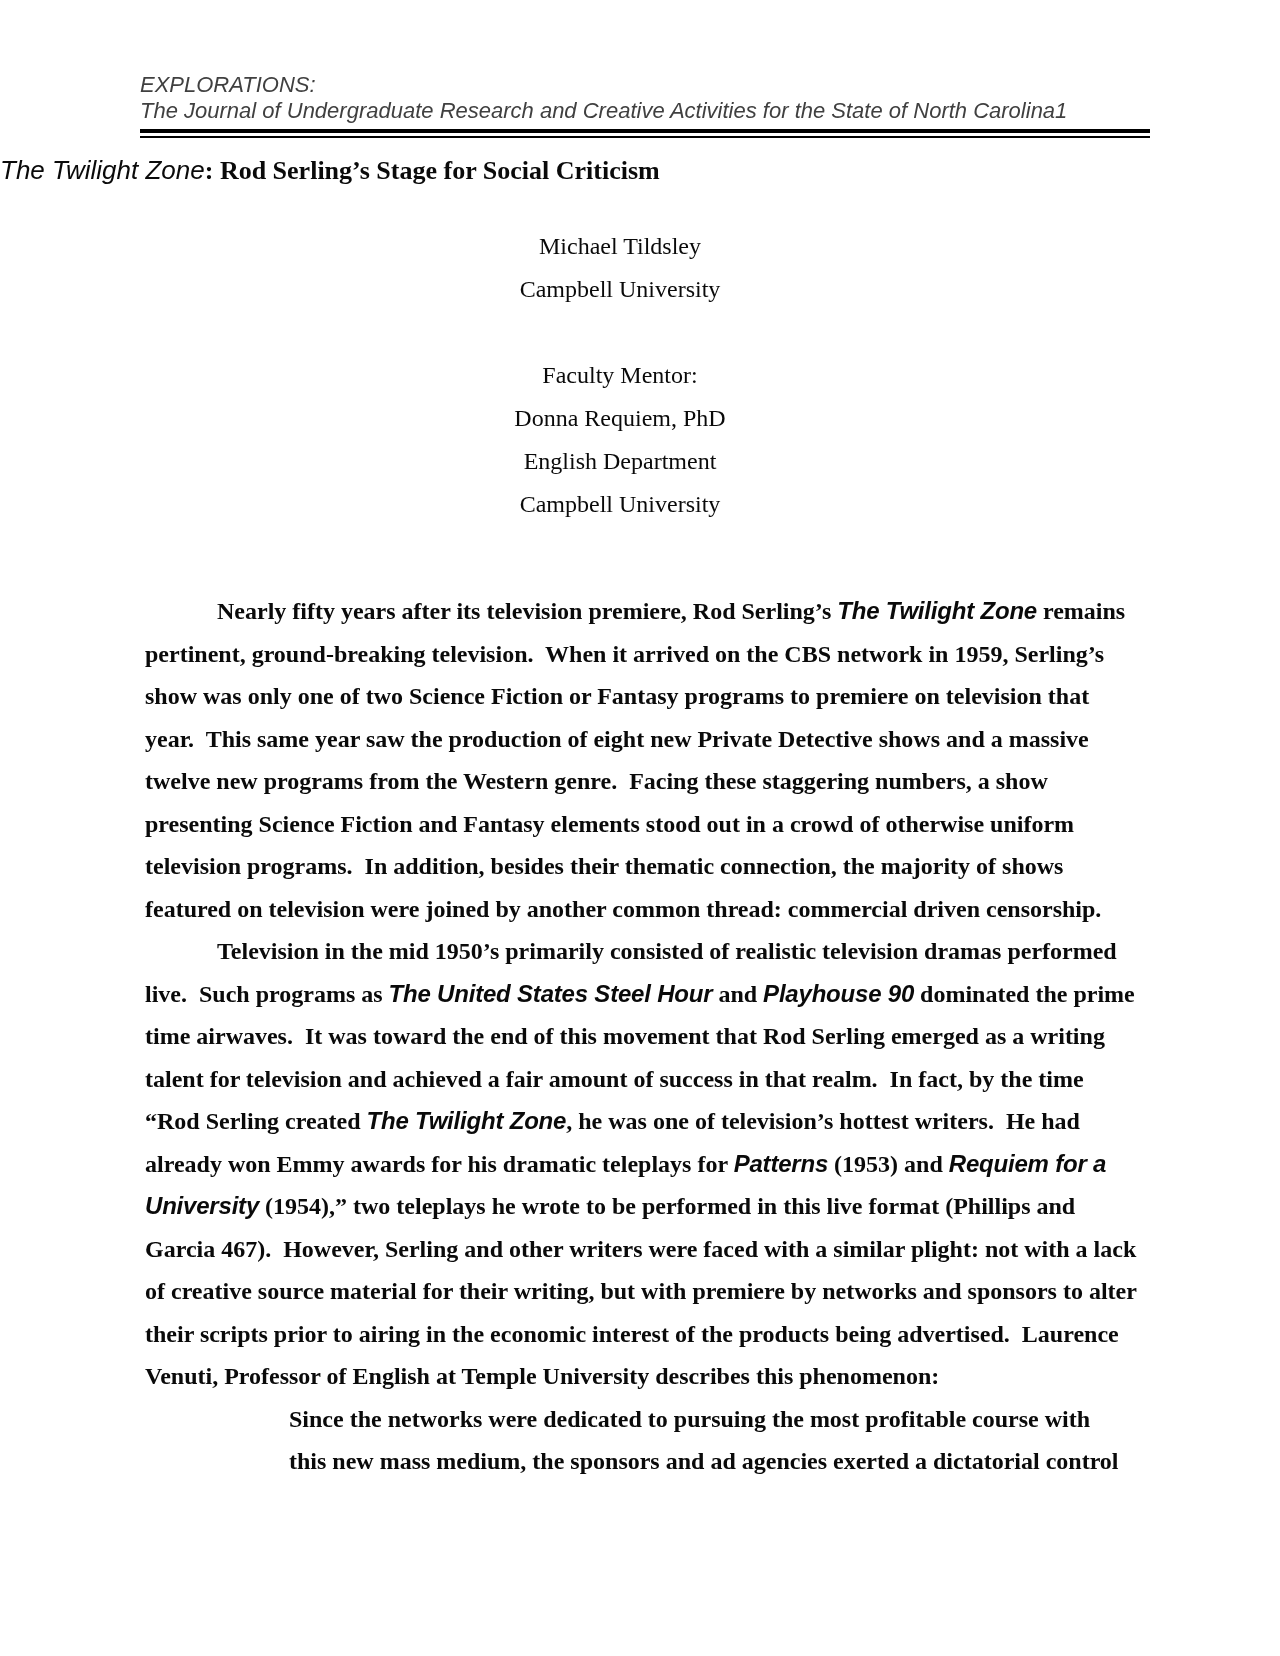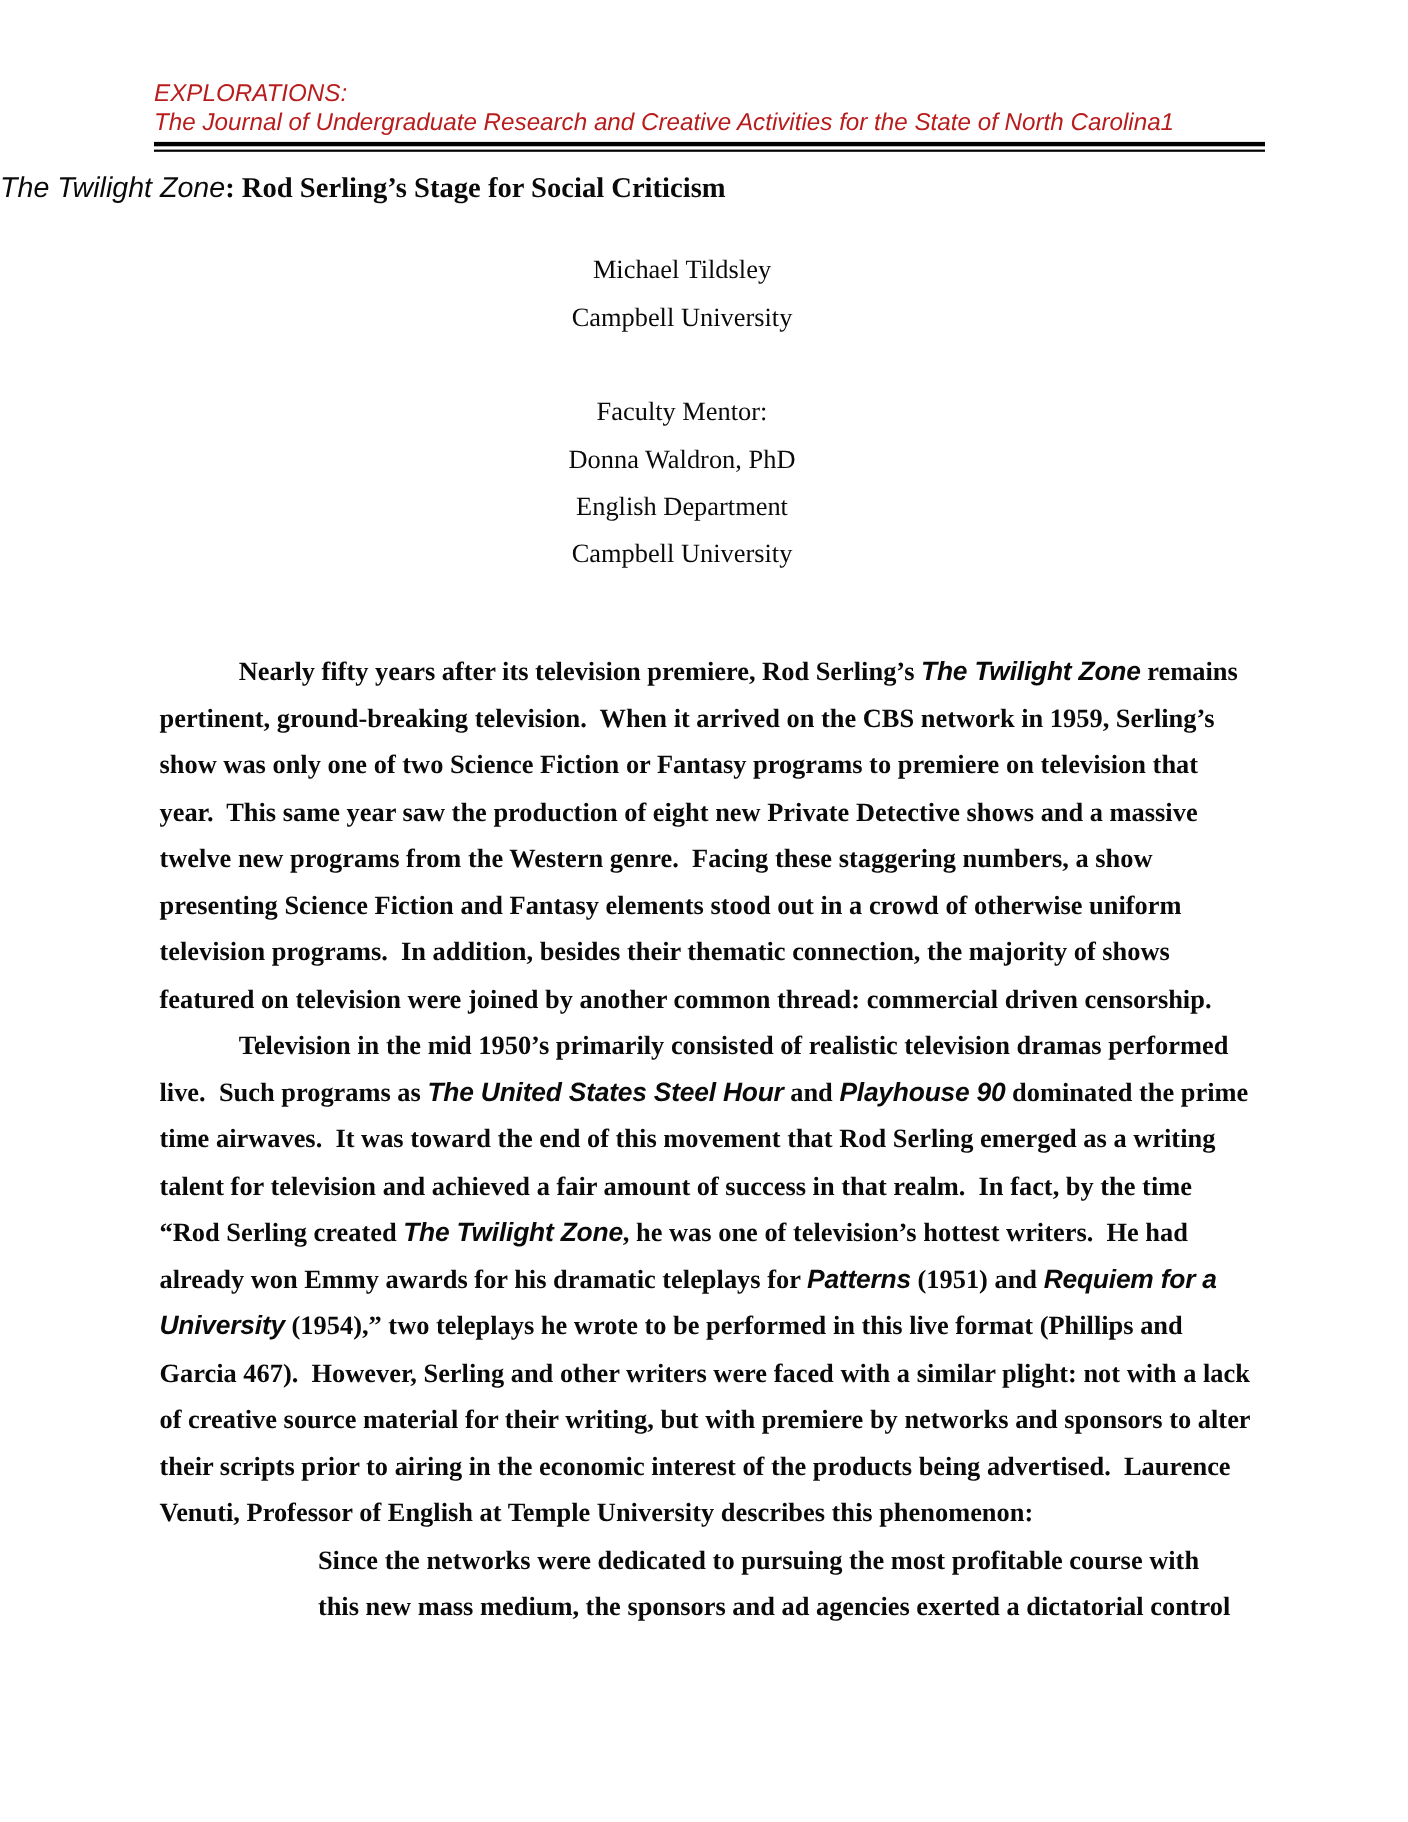--- a/index.html
+++ b/index.html
@@ -20,21 +20,21 @@
   
   .header {
     position: absolute;
     top: 72px;
     left: 140px;
     width: 1010px;
     font-family: "Liberation Sans", sans-serif;
     font-style: italic;
     font-size: 22px;
     line-height: 26px;
-    color: #b91c1c;
+    color: #404040;
   }
   .header-line2 {
     display: flex;
     justify-content: flex-start;
     align-items: baseline;
   }
   .page-number {
     padding-right: 28px;
   }
   .header-rule {
@@ -110,21 +110,21 @@
   <div class="title"><span class="t-it">The Twilight Zone</span><span class="t-b">: Rod Serling’s Stage for Social Criticism</span></div>
 
   <div class="authors">
     <div>
         <div class="line">Michael Tildsley</div>
         <div class="line">Campbell University</div>
       </div>
     <div class="block-gap"></div>
     <div>
         <div class="line">Faculty Mentor:</div>
-        <div class="line">Donna Waldron, PhD</div>
+        <div class="line">Donna Requiem, PhD</div>
         <div class="line">English Department</div>
         <div class="line">Campbell University</div>
       </div>
   </div>
 
   <div class="body-text">
     <div class="paragraph">
         <div class="line indent"><span>Nearly fifty years after its television premiere, Rod Serling’s </span><span class="it">The Twilight Zone</span><span> remains</span></div>
         <div class="line"><span>pertinent, ground-breaking television.  When it arrived on the CBS network in 1959, Serling’s</span></div>
         <div class="line"><span>show was only one of two Science Fiction or Fantasy programs to premiere on television that</span></div>
@@ -133,21 +133,21 @@
         <div class="line"><span>presenting Science Fiction and Fantasy elements stood out in a crowd of otherwise uniform</span></div>
         <div class="line"><span>television programs.  In addition, besides their thematic connection, the majority of shows</span></div>
         <div class="line"><span>featured on television were joined by another common thread: commercial driven censorship.</span></div>
       </div>
     <div class="paragraph">
         <div class="line indent"><span>Television in the mid 1950’s primarily consisted of realistic television dramas performed</span></div>
         <div class="line"><span>live.  Such programs as </span><span class="it">The United States Steel Hour</span><span> and </span><span class="it">Playhouse 90</span><span> dominated the prime</span></div>
         <div class="line"><span>time airwaves.  It was toward the end of this movement that Rod Serling emerged as a writing</span></div>
         <div class="line"><span>talent for television and achieved a fair amount of success in that realm.  In fact, by the time</span></div>
         <div class="line"><span>“Rod Serling created </span><span class="it">The Twilight Zone</span><span>, he was one of television’s hottest writers.  He had</span></div>
-        <div class="line"><span>already won Emmy awards for his dramatic teleplays for </span><span class="it">Patterns</span><span> (1951) and </span><span class="it">Requiem for a</span></div>
+        <div class="line"><span>already won Emmy awards for his dramatic teleplays for </span><span class="it">Patterns</span><span> (1953) and </span><span class="it">Requiem for a</span></div>
         <div class="line"><span class="it">University</span><span> (1954),” two teleplays he wrote to be performed in this live format (Phillips and</span></div>
         <div class="line"><span>Garcia 467).  However, Serling and other writers were faced with a similar plight: not with a lack</span></div>
         <div class="line"><span>of creative source material for their writing, but with premiere by networks and sponsors to alter</span></div>
         <div class="line"><span>their scripts prior to airing in the economic interest of the products being advertised.  Laurence</span></div>
         <div class="line"><span>Venuti, Professor of English at Temple University describes this phenomenon:</span></div>
       </div>
     <div class="bq">
         <div class="line"><span>Since the networks were dedicated to pursuing the most profitable course with</span></div>
         <div class="line"><span>this new mass medium, the sponsors and ad agencies exerted a dictatorial control</span></div>
       </div>

